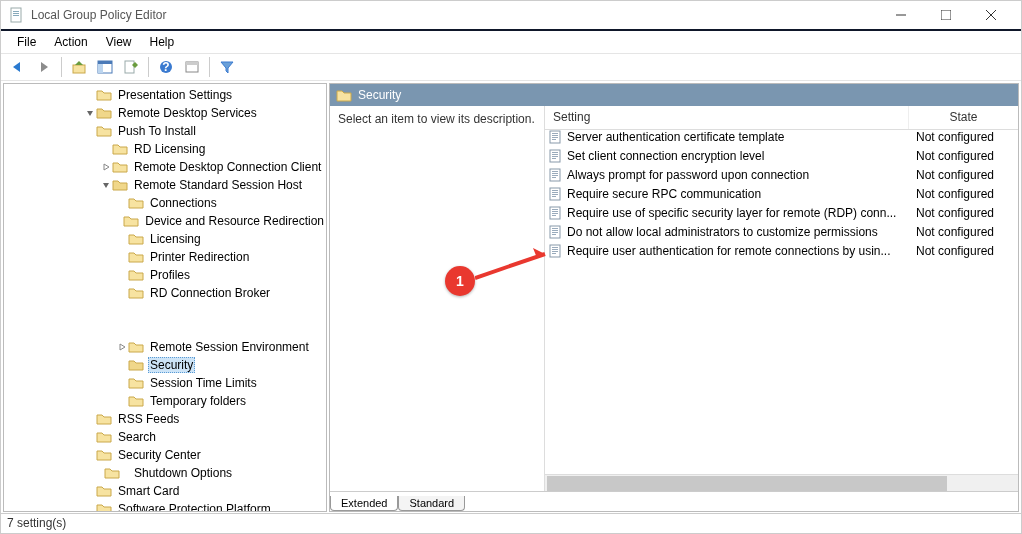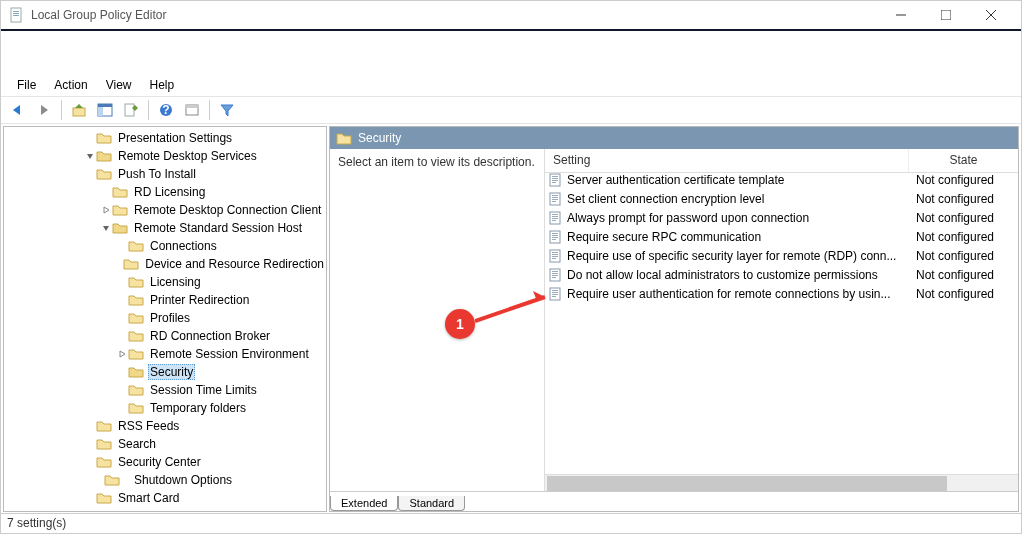--- a/index.html
+++ b/index.html
@@ -1,21 +1,21 @@
 <!DOCTYPE html>
 <html><head>
 <meta charset="utf-8">
 <style>
   * { margin: 0; padding: 0; box-sizing: border-box; font-family: "Segoe UI", Tahoma, sans-serif; font-size: 12px; }
   body { background: #fff; width: 1022px; height: 534px; overflow: hidden; display: flex; flex-direction: column; border: 1px solid #ccc; }
   .titlebar { display: flex; align-items: center; height: 30px; padding: 0 8px; background: #fff; border-bottom: 2px solid #0f172a; }
   .titlebar .app-icon { margin-right: 6px; display: inline-flex; }
   .titlebar .title { color: #555; flex: 1; }
   .winbtn { width: 45px; height: 30px; display: flex; align-items: center; justify-content: center; color: #333; }
-  .menubar { display: flex; gap: 2px; height: 22px; align-items: center; padding: 0 8px; margin-top: 43px; }
+  .menubar { display: flex; gap: 2px; height: 22px; align-items: center; padding: 0 8px; }
   .menubar span { padding: 2px 8px; }
   .toolbar { display: flex; align-items: center; height: 28px; padding: 2px 6px; gap: 4px; border-top: 1px solid #e5e5e5; border-bottom: 1px solid #e5e5e5; }
   .tb-sep { width: 1px; height: 20px; background: #ccc; margin: 0 2px; }
   .tb-btn { width: 22px; height: 22px; display: flex; align-items: center; justify-content: center; border: 1px solid transparent; }
   .content { flex: 1; display: flex; min-height: 0; }
   .tree-pane { width: 324px; border: 1px solid #bbb; margin: 2px 1px 1px 2px; overflow: auto; position: relative; }
   .tree-inner { padding: 2px 0 4px 0; }
   .tnode { white-space: nowrap; display: flex; align-items: center; height: 18px; }
   .tnode .expander { width: 12px; display: inline-flex; justify-content: center; color: #666; }
   .tnode .folder { margin-right: 4px; display: inline-flex; }
@@ -252,21 +252,21 @@
         </div>
         <div class="tnode" style="padding-left: 112px;">
           <span class="expander"></span>
           <span class="folder">
             <svg width="16" height="14">
               <path d="M1 3 L6 3 L8 5 L15 5 L15 12 L1 12 Z" fill="#f7e3a1" stroke="#caa84a"></path>
             </svg>
           </span>
           <span class="label">RD Connection Broker</span>
         </div>
-        <div class="tnode" style="padding-left: 112px;">
+        <div class="tnode" style="padding-left: 112px; margin-top: 36px;">
           <span class="expander">
             <svg width="9" height="9">
               <path d="M2 1 L7 4 L2 7 Z" fill="none" stroke="#888"></path>
             </svg>
           </span>
           <span class="folder">
             <svg width="16" height="14">
               <path d="M1 3 L6 3 L8 5 L15 5 L15 12 L1 12 Z" fill="#f7e3a1" stroke="#caa84a"></path>
             </svg>
           </span>

